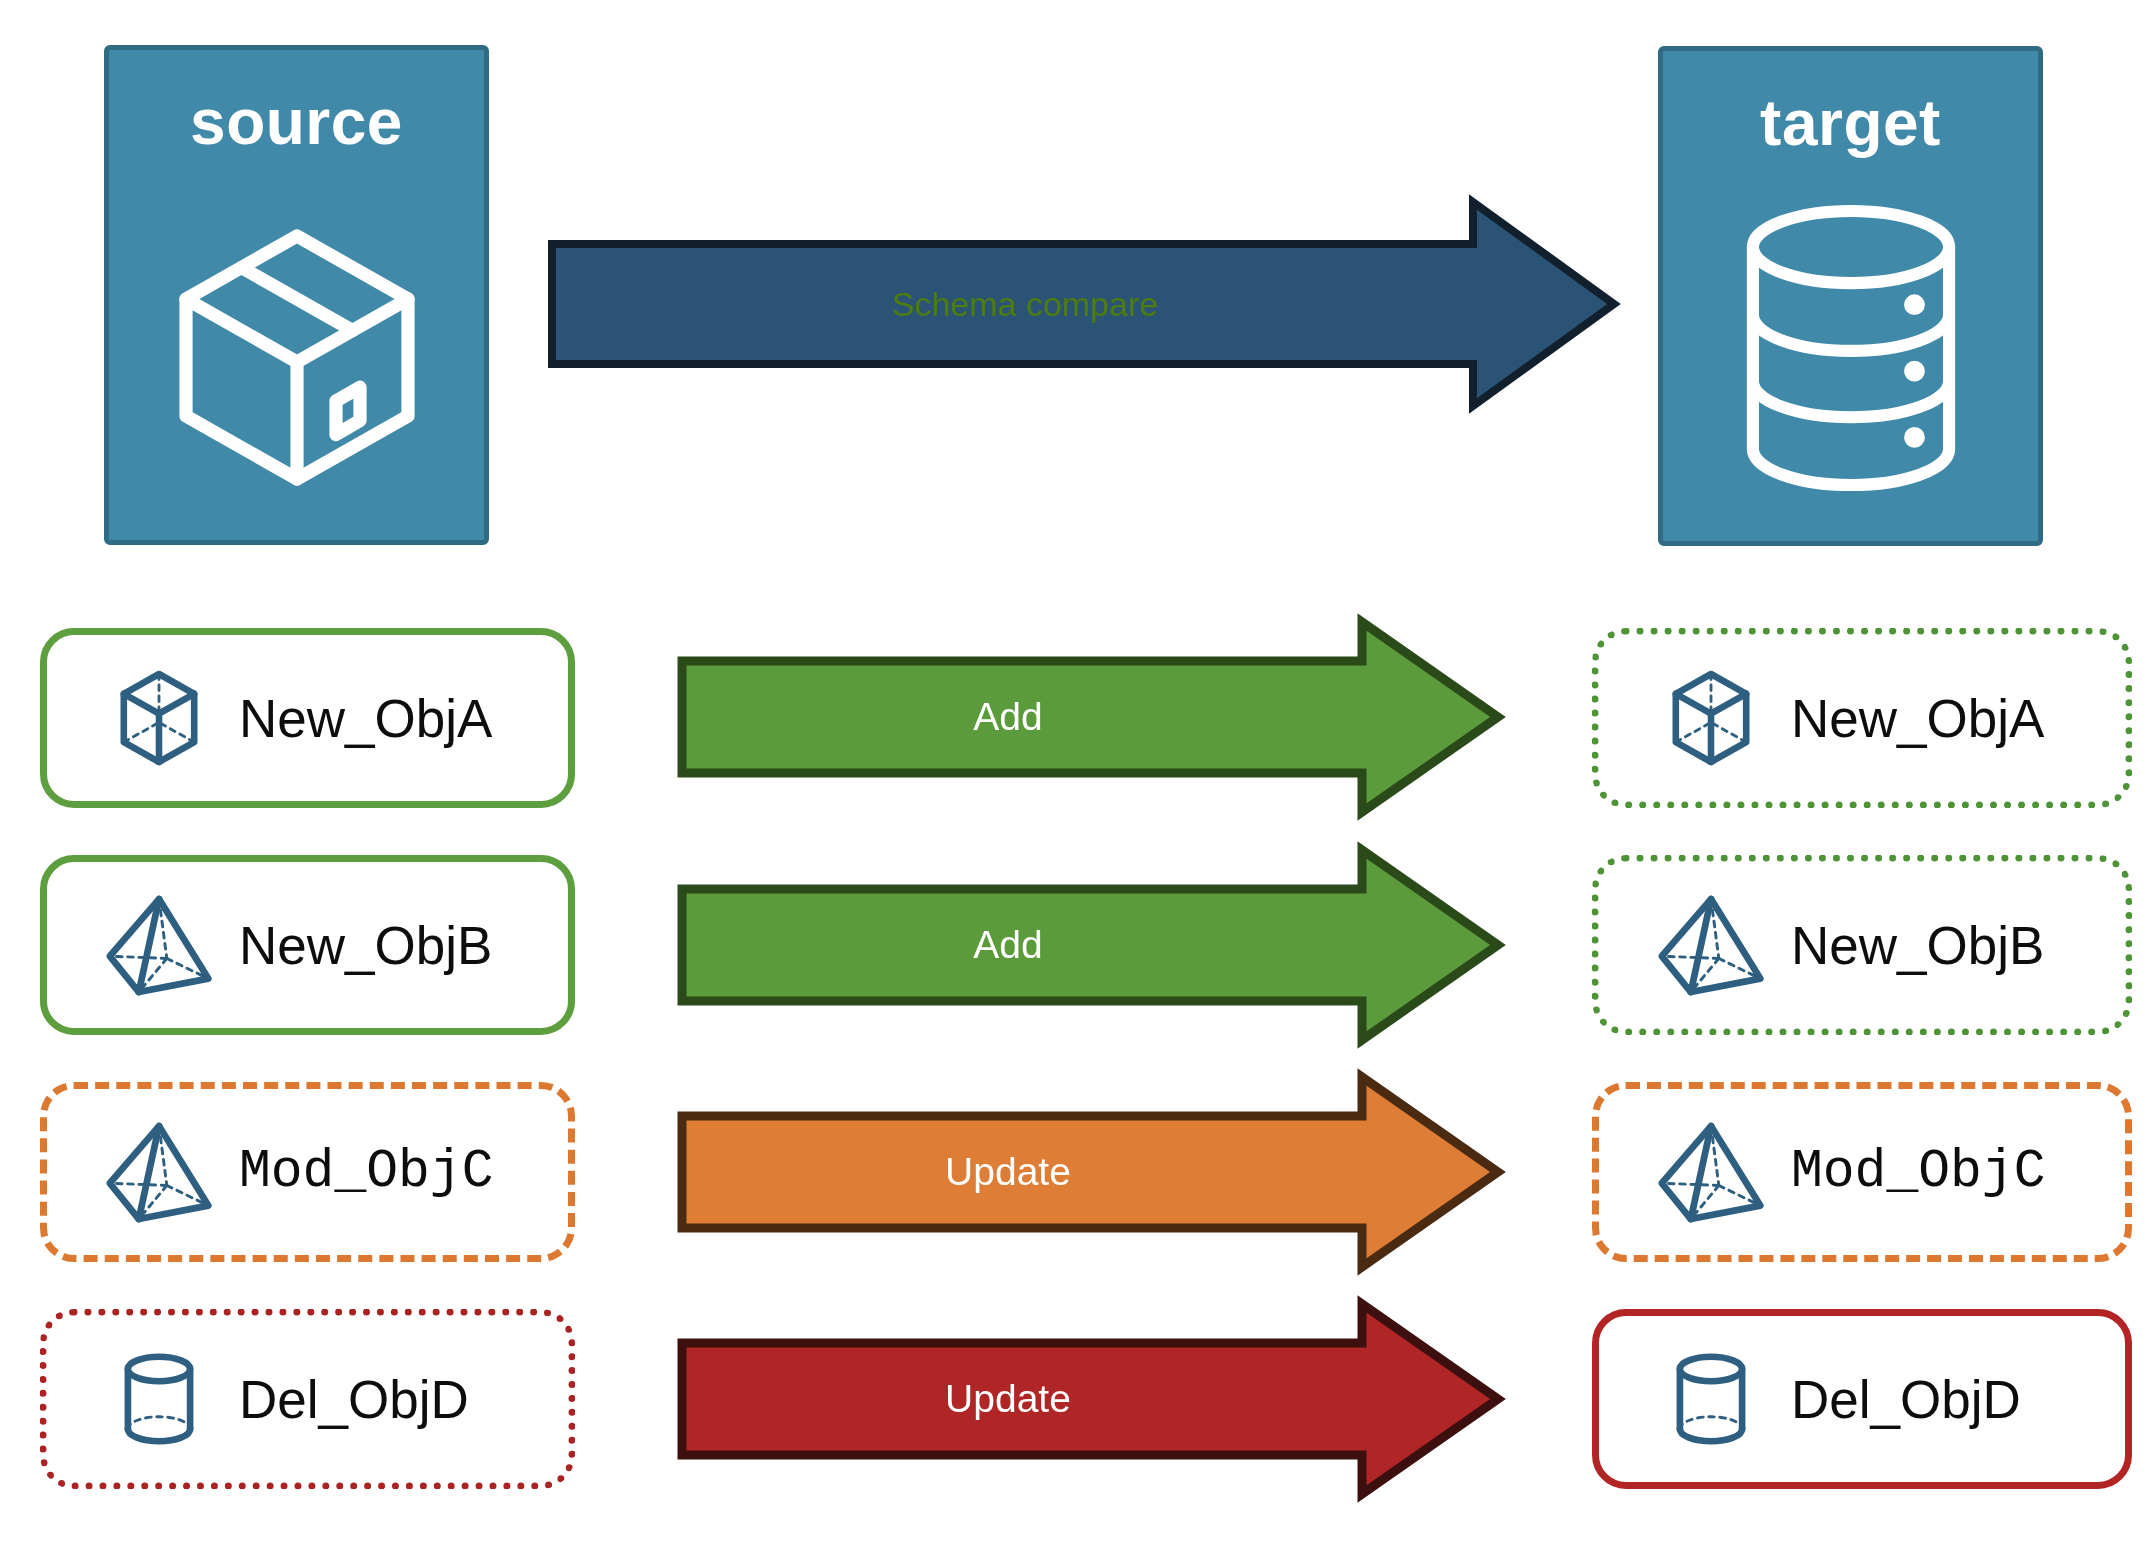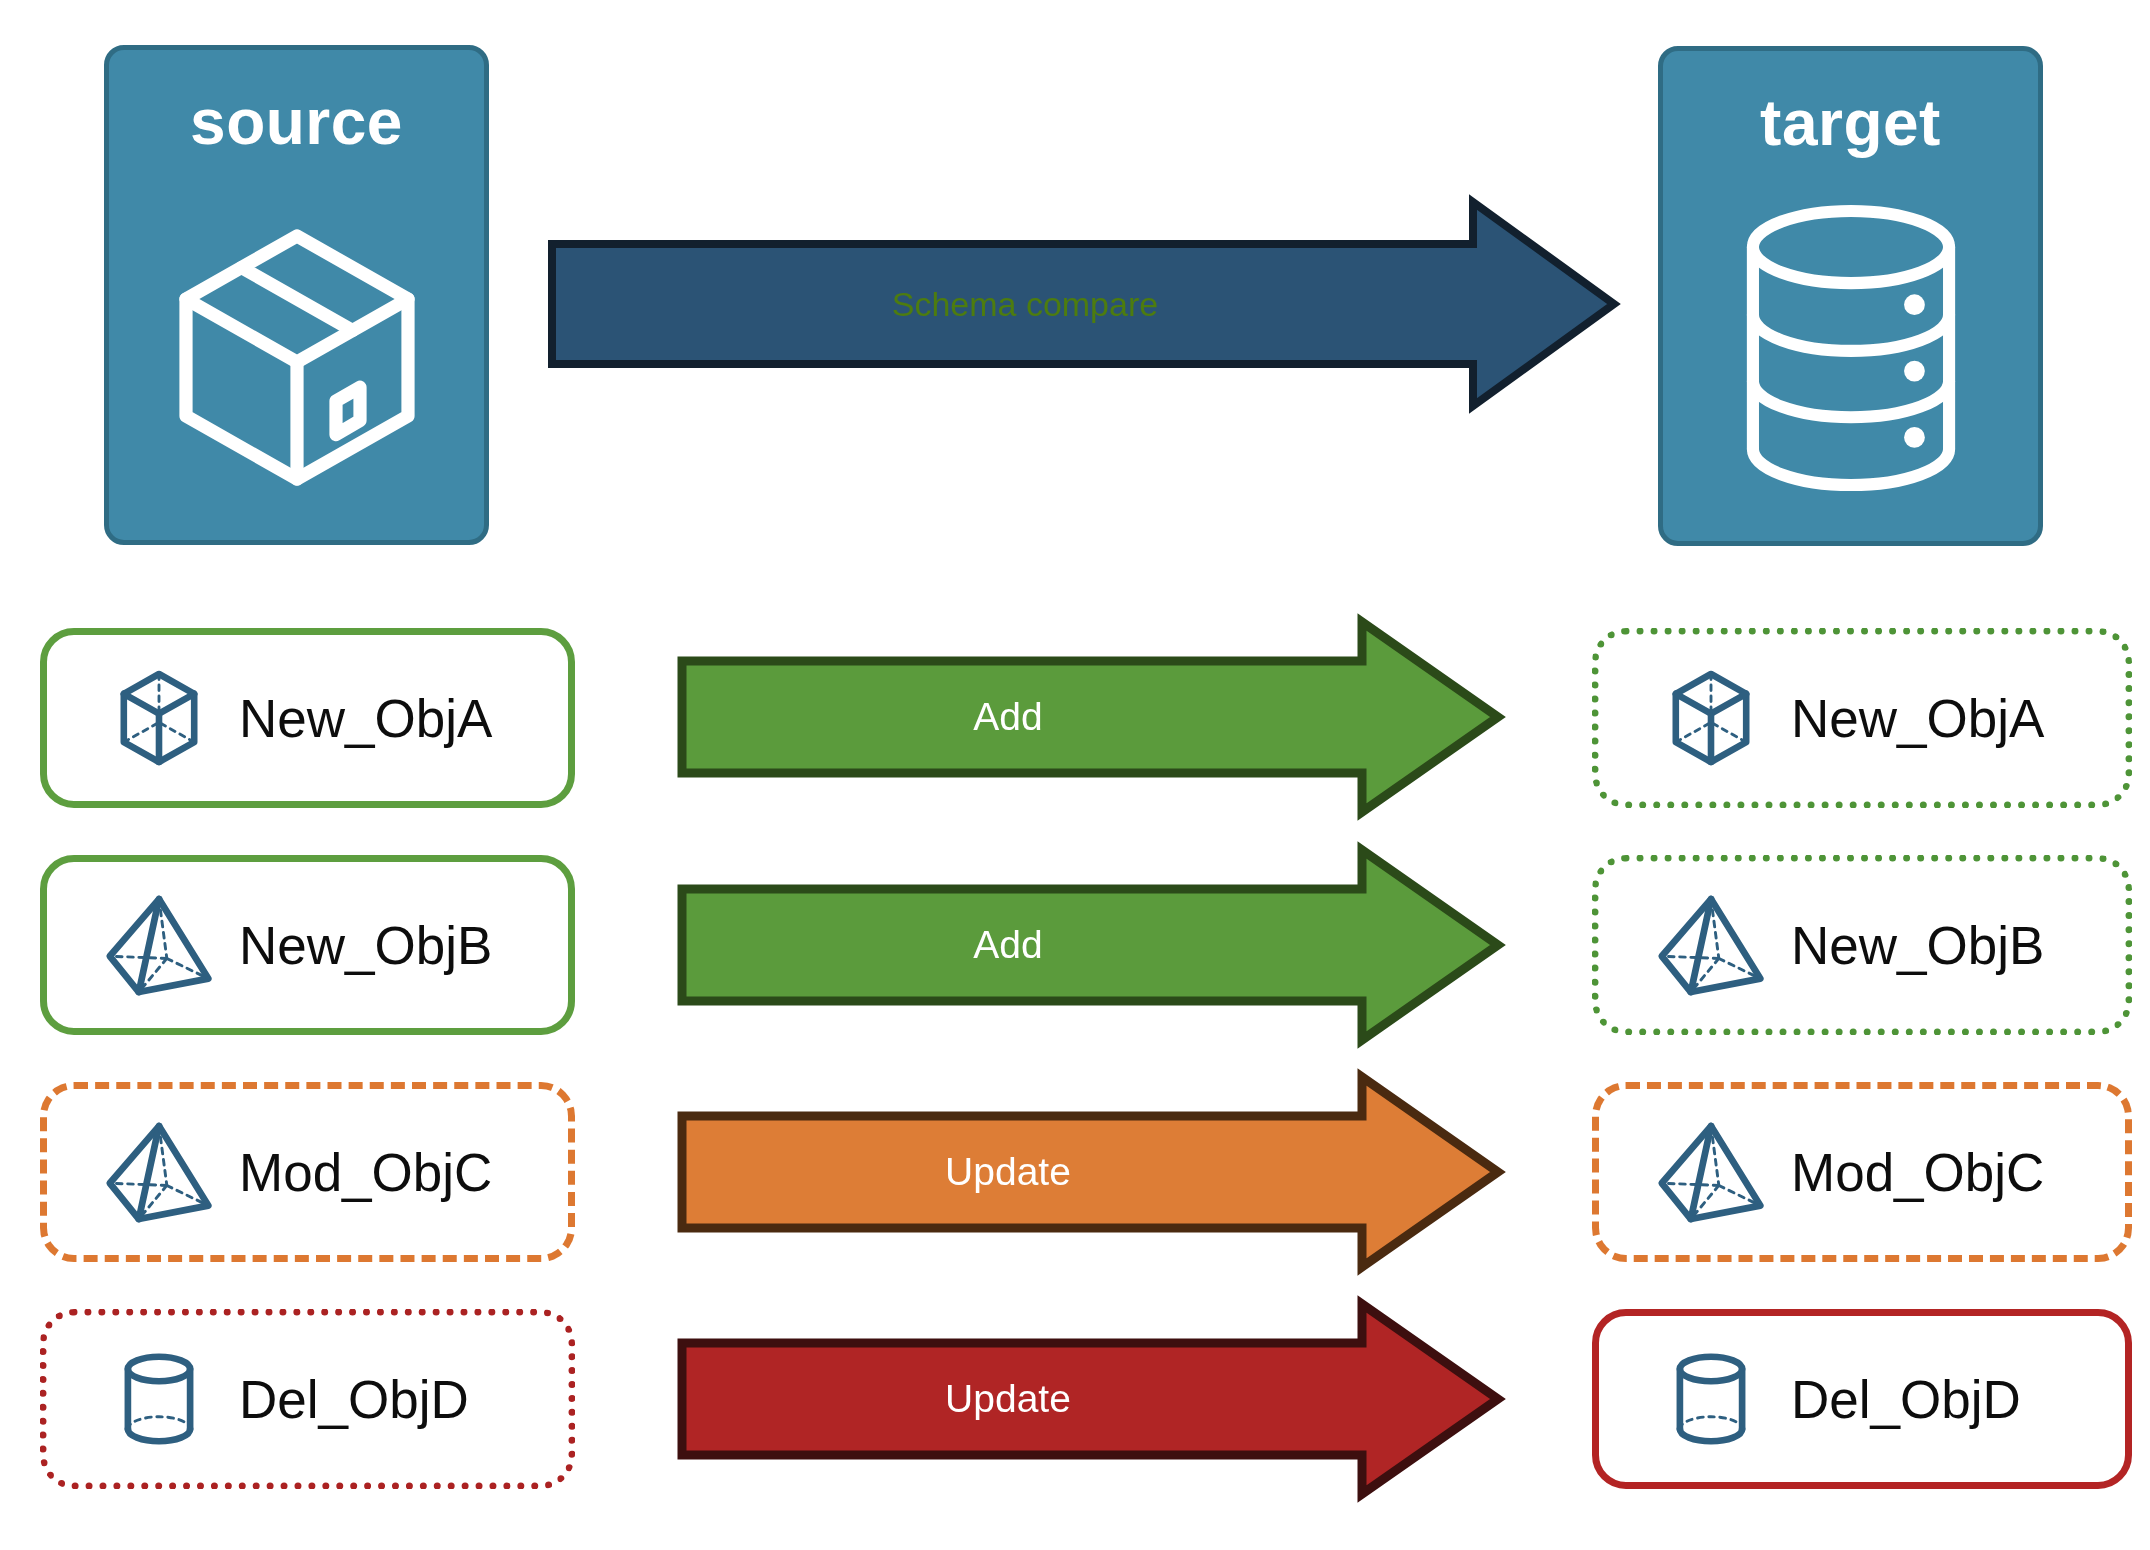--- a/index.html
+++ b/index.html
@@ -3,21 +3,21 @@
 <meta charset="utf-8">
 <title>Schema compare diagram</title>
 <style>
   html,body{margin:0;padding:0;background:#ffffff;}
   body{width:2150px;height:1550px;position:relative;overflow:hidden;
        font-family:"Liberation Sans","DejaVu Sans",sans-serif;-webkit-font-smoothing:antialiased;}
 
   .stage{position:absolute;left:0;top:0;width:2150px;height:1550px;}
 
   
-  .endpoint{position:absolute;border-radius:20px;box-sizing:border-box;
+  .endpoint{position:absolute;border-radius:6px;box-sizing:border-box;
             display:flex;flex-direction:column;align-items:center;}
   .endpoint .ep-title{font-weight:bold;color:#ffffff;letter-spacing:.5px;line-height:1;}
   .endpoint .ep-icon{flex:1;display:flex;align-items:center;justify-content:center;width:100%;}
 
   #endpoint-source{left:104px;top:45px;width:385px;height:500px;}
   #endpoint-target{left:1658px;top:46px;width:385px;height:500px;}
   .endpoint .ep-title{margin-top:40px;font-size:64px;}
 
   
   #schema-arrow{position:absolute;left:548px;top:196px;width:1072px;height:216px;}
@@ -26,21 +26,21 @@
         color:#4d7c0f;font-size:34px;pointer-events:none;}
 
   
   .objcard{position:absolute;box-sizing:border-box;background:#ffffff;
            border-radius:34px;display:flex;align-items:center;padding-left:32px;}
   .objcard .oc-icon{width:160px;min-width:160px;display:flex;align-items:center;justify-content:center;}
   .objcard .oc-label{font-size:53px;color:#0d0d0d;line-height:1;white-space:nowrap;}
 
   .b-green-solid {border:7px solid #5d9e3f;}
   .b-green-dotted{border:7px dotted #4e9437;}
-  .b-orange-dash {border:7px dashed #dd7831;}
+  .b-orange-dash {border:7px dashed #dd7831;font-family:Liberation Mono, monospace;}
   .b-red-dotted  {border:7px dotted #ab2222;}
   .b-red-solid   {border:7px solid #b32424;}
 
   
   .actionarrow{position:absolute;}
   .actionarrow .arrow-label{position:absolute;left:0;top:0;width:80%;height:100%;
         display:flex;align-items:center;justify-content:center;
         color:#ffffff;font-size:39px;pointer-events:none;}
   svg{display:block;overflow:visible;}
 </style>

